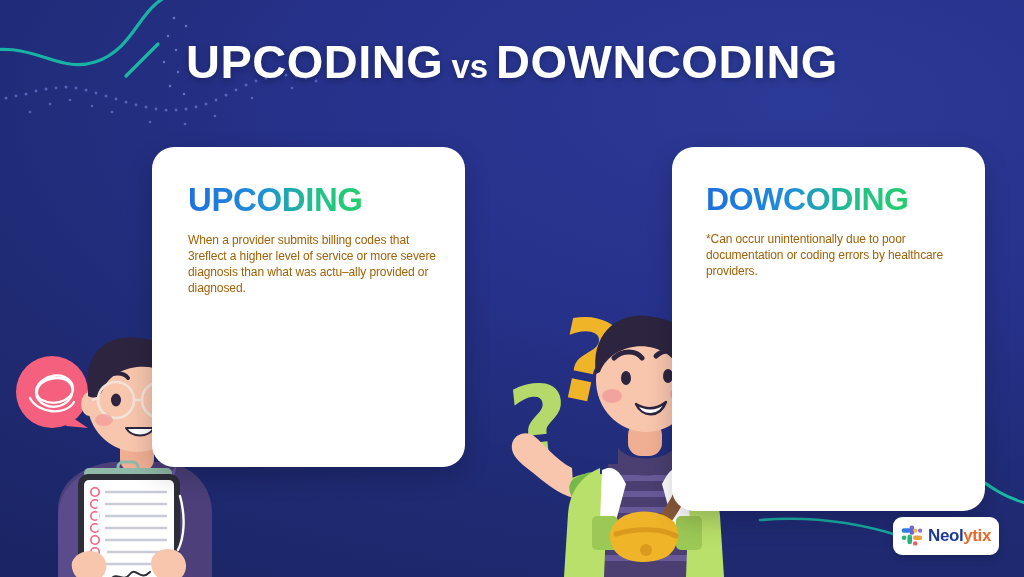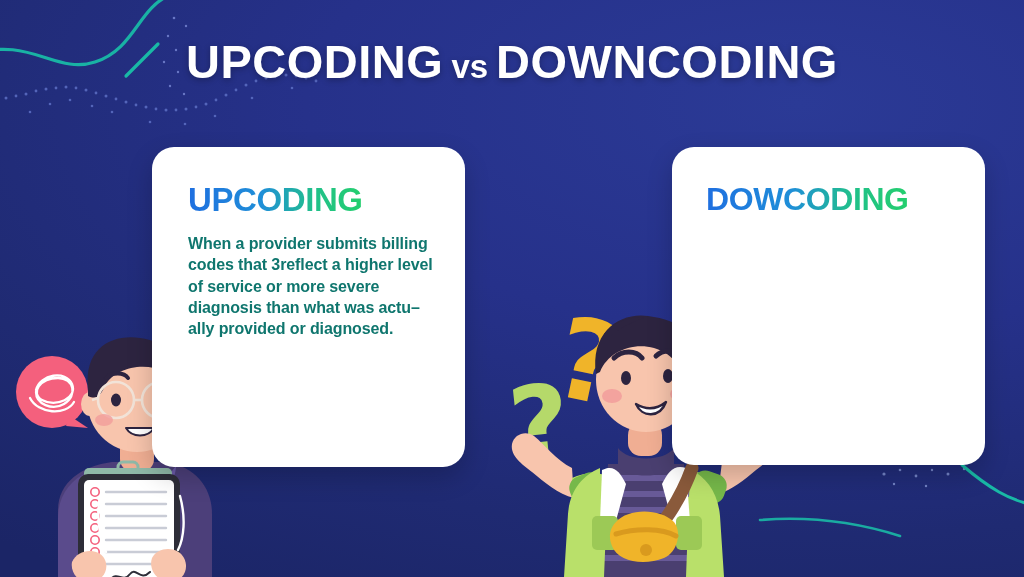--- a/index.html
+++ b/index.html
@@ -24,35 +24,34 @@
     white-space:nowrap;
   }
   .title .vs{font-size:33px;font-weight:bold;letter-spacing:0px;margin:0 8px;}
 
   
   .card{
     position:absolute;background:#ffffff;border-radius:22px;
     box-shadow:0 10px 26px rgba(0,0,0,.20);
   }
   #card-left{left:152px;top:147px;width:313px;height:320px;}
-  #card-right{left:672px;top:147px;width:313px;height:318px;}
+  #card-right{left:672px;top:147px;width:313px;height:364px;}
   .card-inner{padding:34px 26px 0 36px;}
   #card-right .card-inner{padding:34px 18px 0 34px;}
 
   .card-head{
     font-size:33px;font-weight:bold;letter-spacing:-0.4px;margin:0 0 14px 0;
     background:linear-gradient(90deg,#1f6fe0 0%,#1f8fd8 42%,#21c08a 72%,#24cf6d 100%);
     -webkit-background-clip:text;background-clip:text;color:transparent;
     -webkit-text-fill-color:transparent;display:inline-block;
   }
   #card-right .card-head{font-size:32px;}
   .card-p{
-    font-size:16px;line-height:1.33;color:#0f766e;margin:0 0 16px 0;
+    font-size:12px;line-height:1.33;color:#a16207;margin:0 0 16px 0;
     letter-spacing:-0.1px;
-    font-weight:bold;
   }
   .card-p.note{margin-bottom:0;}
 
   
   .logo-pill{
     position:absolute;left:893px;top:517px;width:106px;height:38px;
     background:#ffffff;border-radius:9px;
     display:flex;align-items:center;justify-content:center;gap:5px;
     box-shadow:0 3px 8px rgba(0,0,0,.18);
   }
@@ -296,17 +295,32 @@
   <div class="card" id="card-left">
     <div class="card-inner">
       <div class="card-head">UPCODING</div>
       <p class="card-p">When a provider submits billing codes that 3reflect a higher level of service or more severe diagnosis than what was actu–ally provided or diagnosed.</p>
     </div>
   </div>
 
   <div class="card" id="card-right">
     <div class="card-inner">
       <div class="card-head">DOWCODING</div>
+      <p class="card-p note">*Can occur unintentionally due to poor documentation or coding errors by healthcare providers.</p>
     </div>
   </div>
 
+  <div class="logo-pill">
+    <svg width="22" height="22" viewBox="0 0 22 22">
+      <rect x="8.6" y="0.5" width="4.6" height="9.2" rx="2.3" fill="#7b5ed6"></rect>
+      <rect x="8.6" y="2.6" width="9.2" height="4.6" rx="2.3" fill="#7b5ed6" opacity="0"></rect>
+      <rect x="0.6" y="3.2" width="9.4" height="4.6" rx="2.3" fill="#2f7de1"></rect>
+      <rect x="12.2" y="3.4" width="4.4" height="4.4" rx="2.2" fill="#e8c23f"></rect>
+      <rect x="0.8" y="10.4" width="4.6" height="4.6" rx="2.3" fill="#2ab37a"></rect>
+      <rect x="6.4" y="9.6" width="4.6" height="9.6" rx="2.3" fill="#2ab37a"></rect>
+      <rect x="12.0" y="10.6" width="9.2" height="4.4" rx="2.2" fill="#e8a33f"></rect>
+      <rect x="12.0" y="16.2" width="4.4" height="4.4" rx="2.2" fill="#e85f5f"></rect>
+      <rect x="17.0" y="3.4" width="4.2" height="4.4" rx="2.1" fill="#8f6ae0"></rect>
+    </svg>
+    <div class="logo-text"><span>Neol</span><span class="tail">ytix</span></div>
+  </div>
 
 </div>
 
 </body></html>

